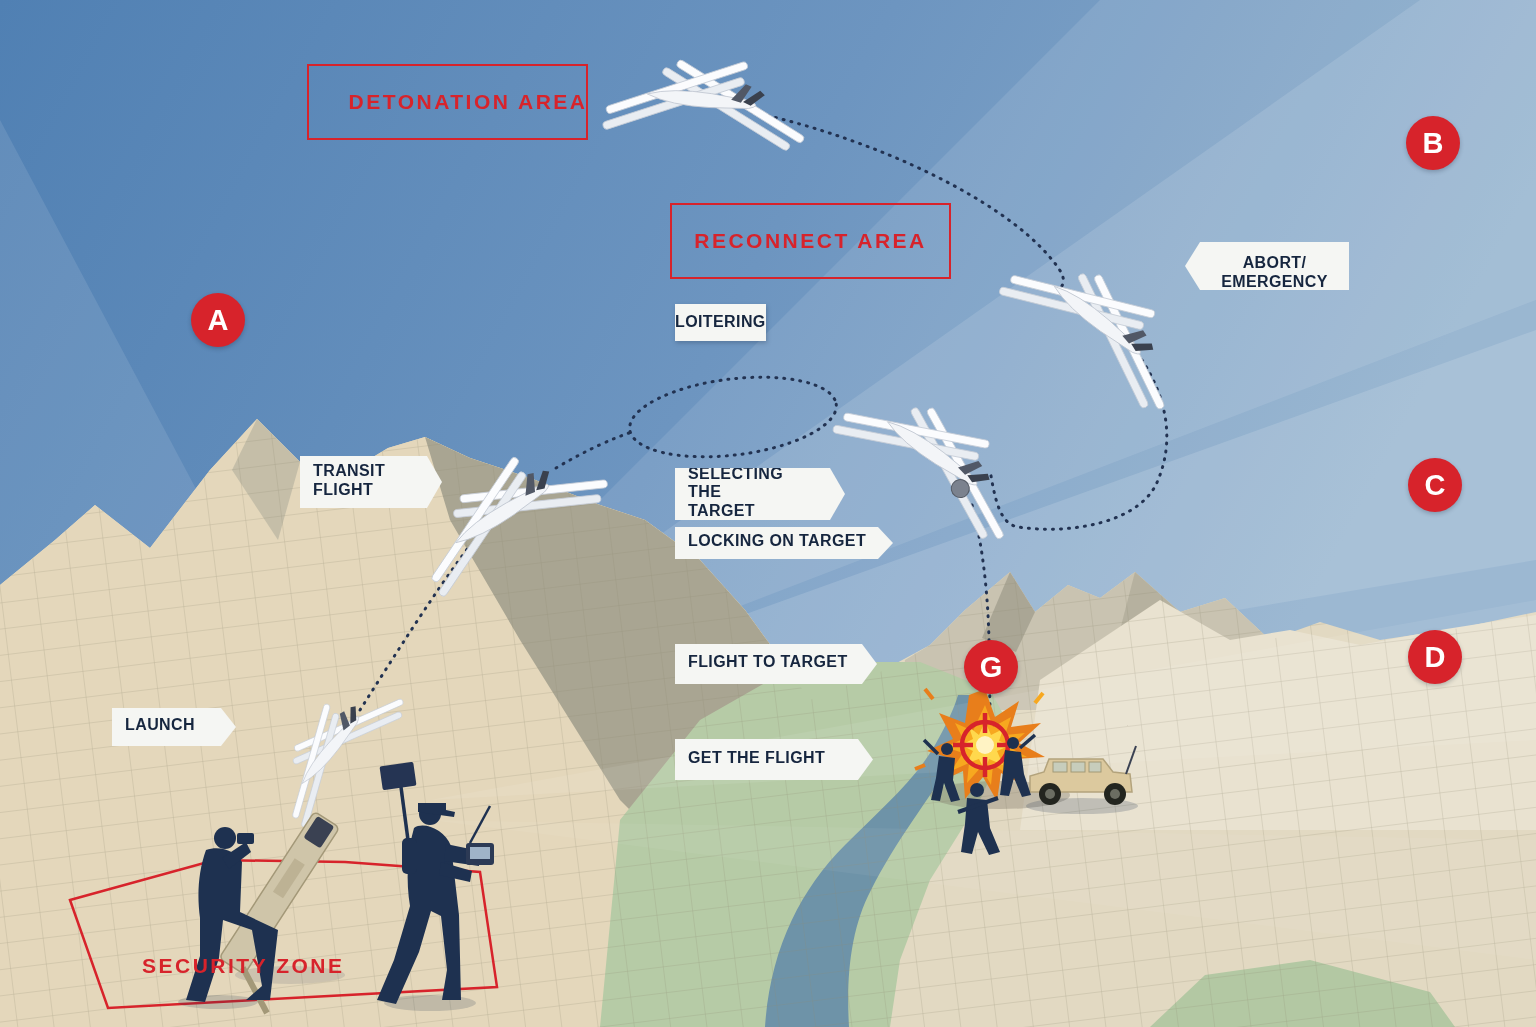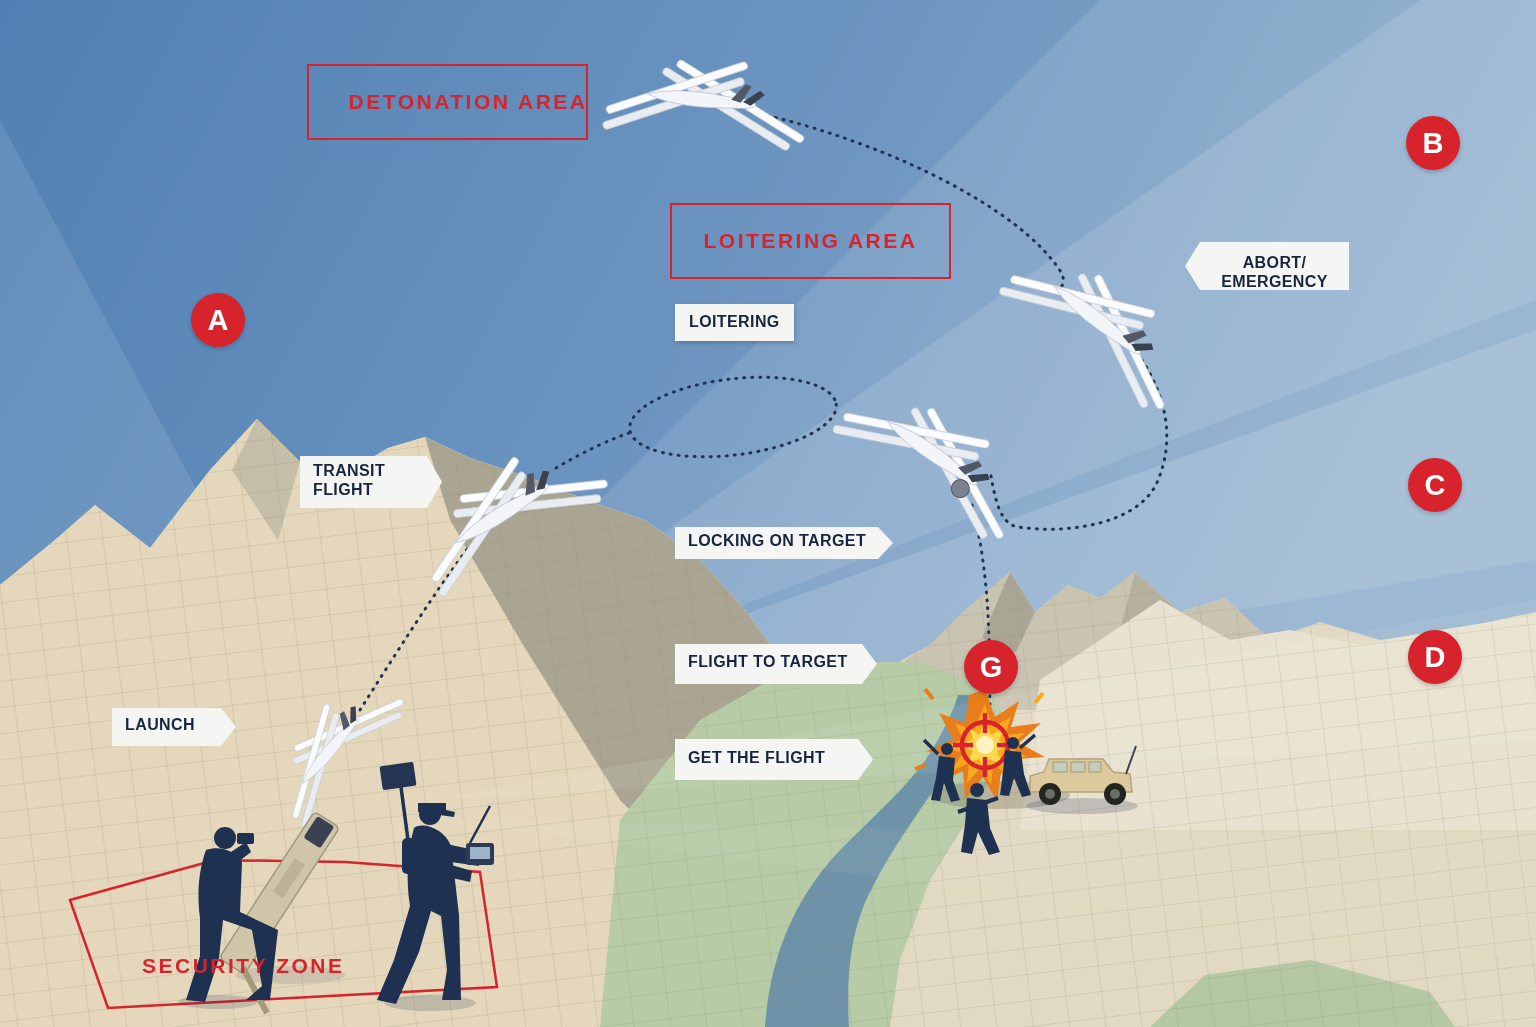--- a/index.html
+++ b/index.html
@@ -28,21 +28,21 @@
     font-weight:800;font-size:21px;letter-spacing:2.5px;white-space:nowrap;
   }
   .tag{
     position:absolute;box-sizing:border-box;display:flex;align-items:center;
     background:var(--tag_bg);color:var(--label_navy);
     font-weight:700;font-size:16px;line-height:1.16;letter-spacing:.4px;
     white-space:pre-line;filter:drop-shadow(1px 2px 2px rgba(20,30,50,.25));
   }
   .tag.right{clip-path:polygon(0 0,calc(100% - 15px) 0,100% 50%,calc(100% - 15px) 100%,0 100%);padding:5px 26px 8px 13px;}
   .tag.left{clip-path:polygon(15px 0,100% 0,100% 100%,15px 100%,0 50%);padding:18px 13px 5px 28px;justify-content:center;text-align:center;}
-  .tag.plain{padding:6px 14px;justify-content:center;text-align:center;}
+  .tag.plain{padding:6px 0;justify-content:center;text-align:center;}
   .badge{
     position:absolute;width:54px;height:54px;border-radius:50%;
     background:var(--accent_red);color:#fff;display:flex;align-items:center;justify-content:center;
     font-size:29px;font-weight:800;box-shadow:0 2px 4px rgba(20,30,50,.25);
   }
   .securityzone{
     position:absolute;color:var(--accent_red);font-weight:800;font-size:21px;letter-spacing:2.5px;white-space:nowrap;
   }
 </style>
 </head>
@@ -227,27 +227,29 @@
           <circle cx="977" cy="790" r="7"></circle>
           <path d="M967,798 L987,800 L990,828 L1000,852 L989,855 L978,832 L972,854 L961,852 L965,824 Z"></path>
           <line x1="958" y1="812" x2="998" y2="798" stroke="#1e3150" stroke-width="4"></line>
         </g>
       </g>
     </g>
   </svg>
 
   <div class="area" style="left:307px;top:64px;width:281px;height:76px;padding-left:41px;">DETONATION AREA</div>
 
-  <div class="area" style="left:670px;top:203px;width:281px;height:76px;">LOITERING AREA</div>
+  <div class="area" style="left:670px;top:203px;width:281px;height:76px;">RECONNECT AREA</div>
 
   <div class="tag plain" style="left:675px;top:304px;height:37px;">LOITERING</div>
 
   <div class="tag right" style="left:300px;top:456px;width:142px;height:52px;">TRANSIT
 FLIGHT</div>
 
+  <div class="tag right" style="left:675px;top:468px;width:170px;height:52px;">SELECTING THE
+TARGET</div>
 
   <div class="tag right" style="left:675px;top:527px;width:218px;height:32px;">LOCKING ON TARGET</div>
 
   <div class="tag left" style="left:1185px;top:242px;width:164px;height:48px;">ABORT/
 EMERGENCY</div>
 
   <div class="tag right" style="left:675px;top:644px;width:202px;height:40px;">FLIGHT TO TARGET</div>
 
   <div class="tag right" style="left:675px;top:739px;width:198px;height:41px;">GET THE FLIGHT</div>
 

